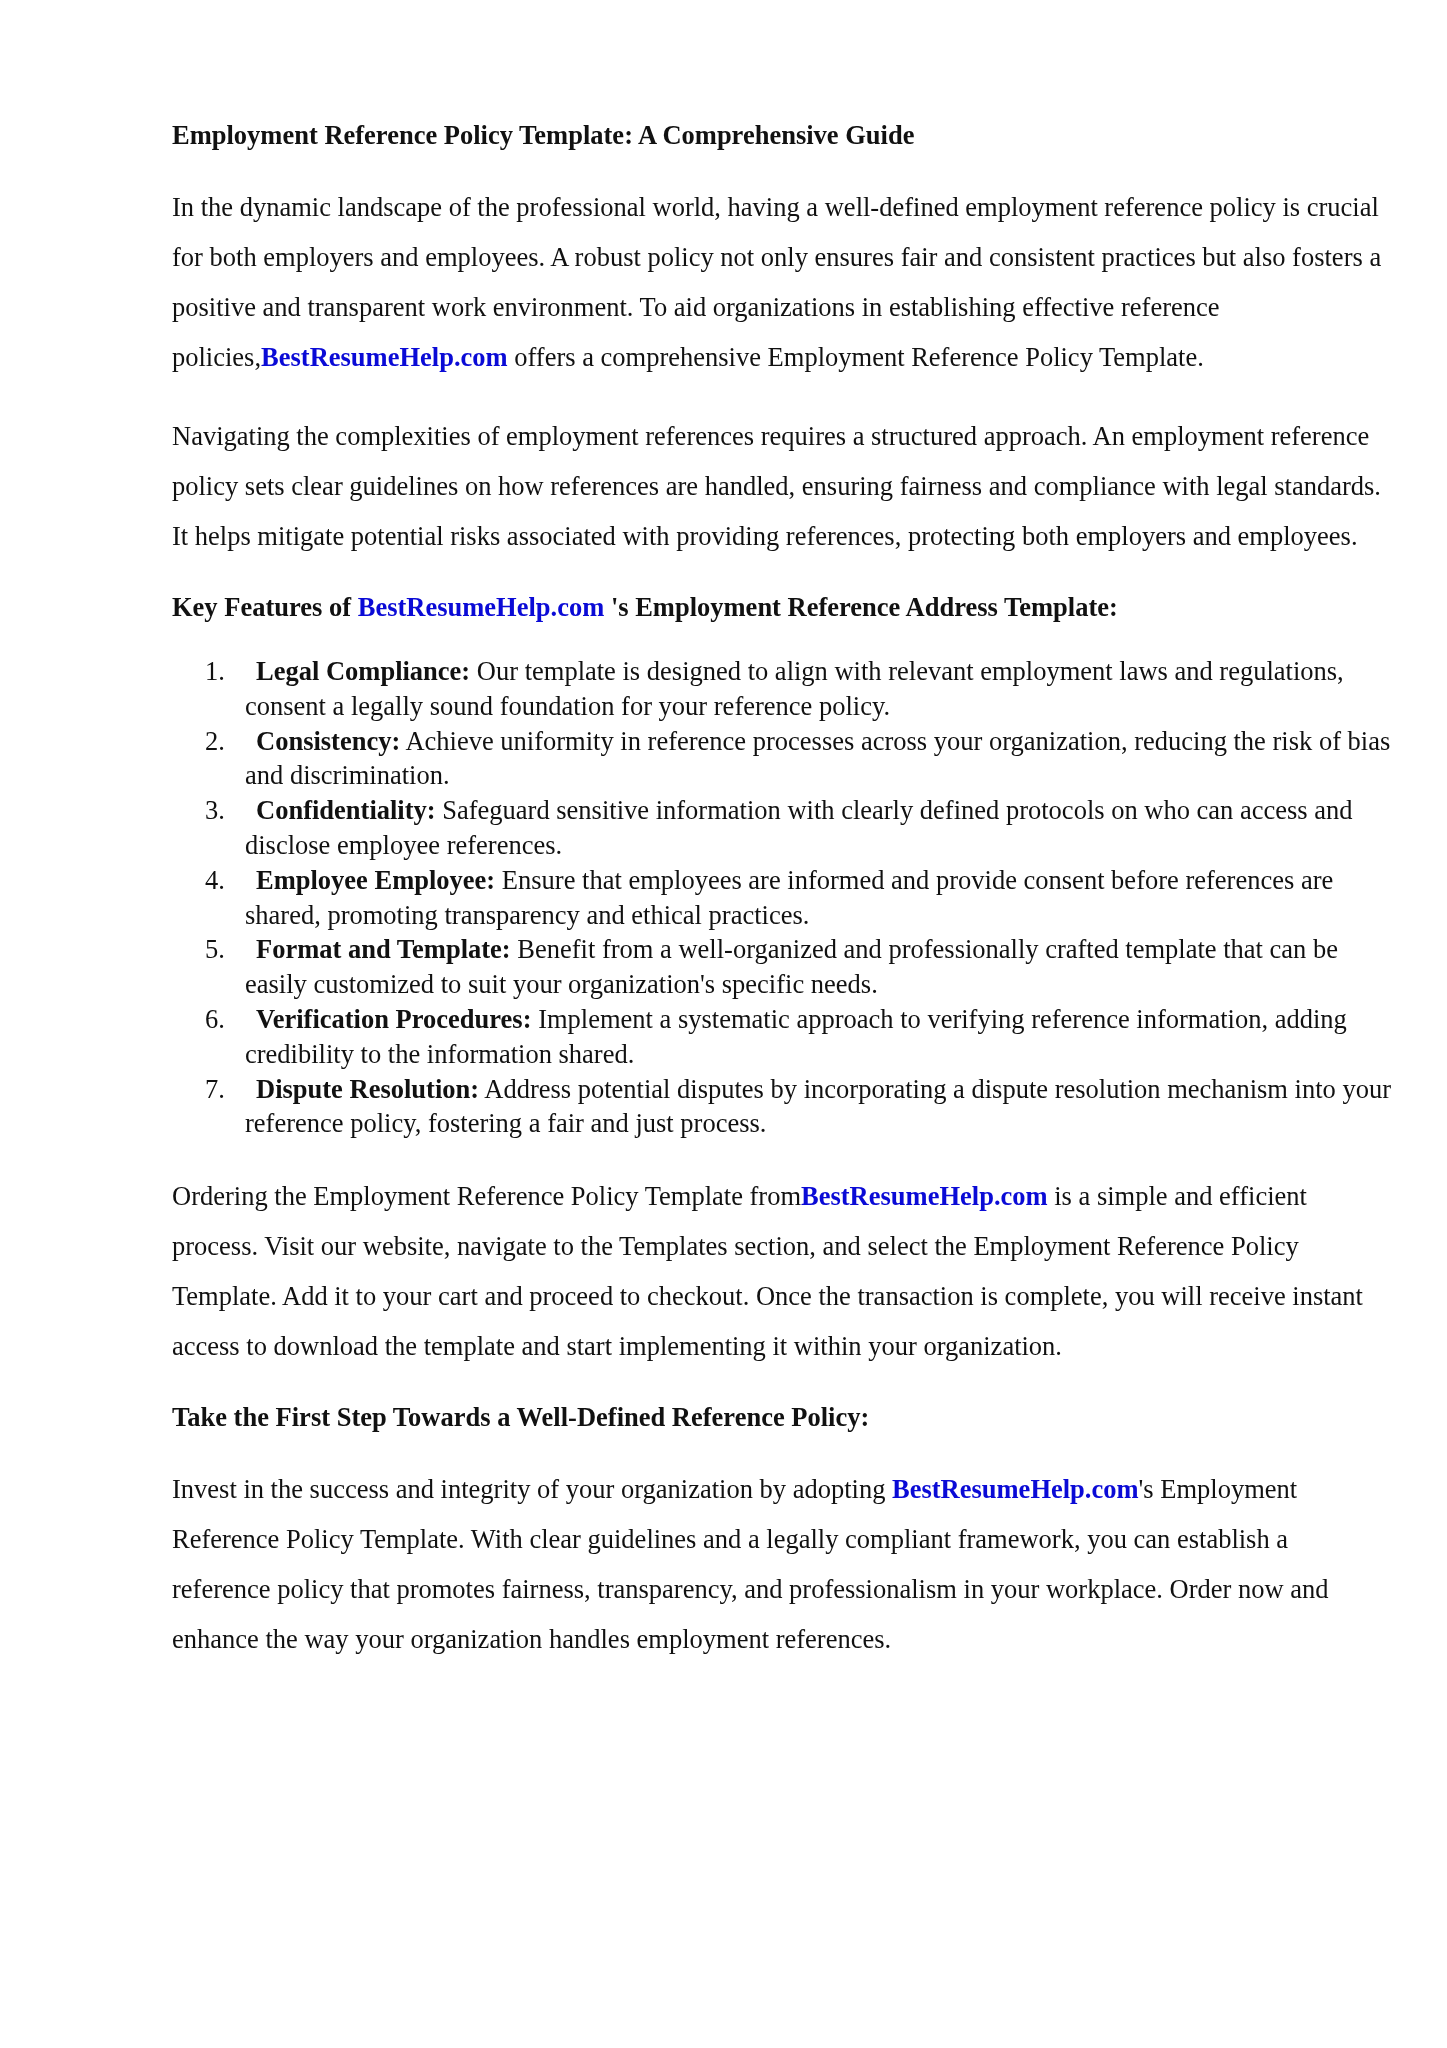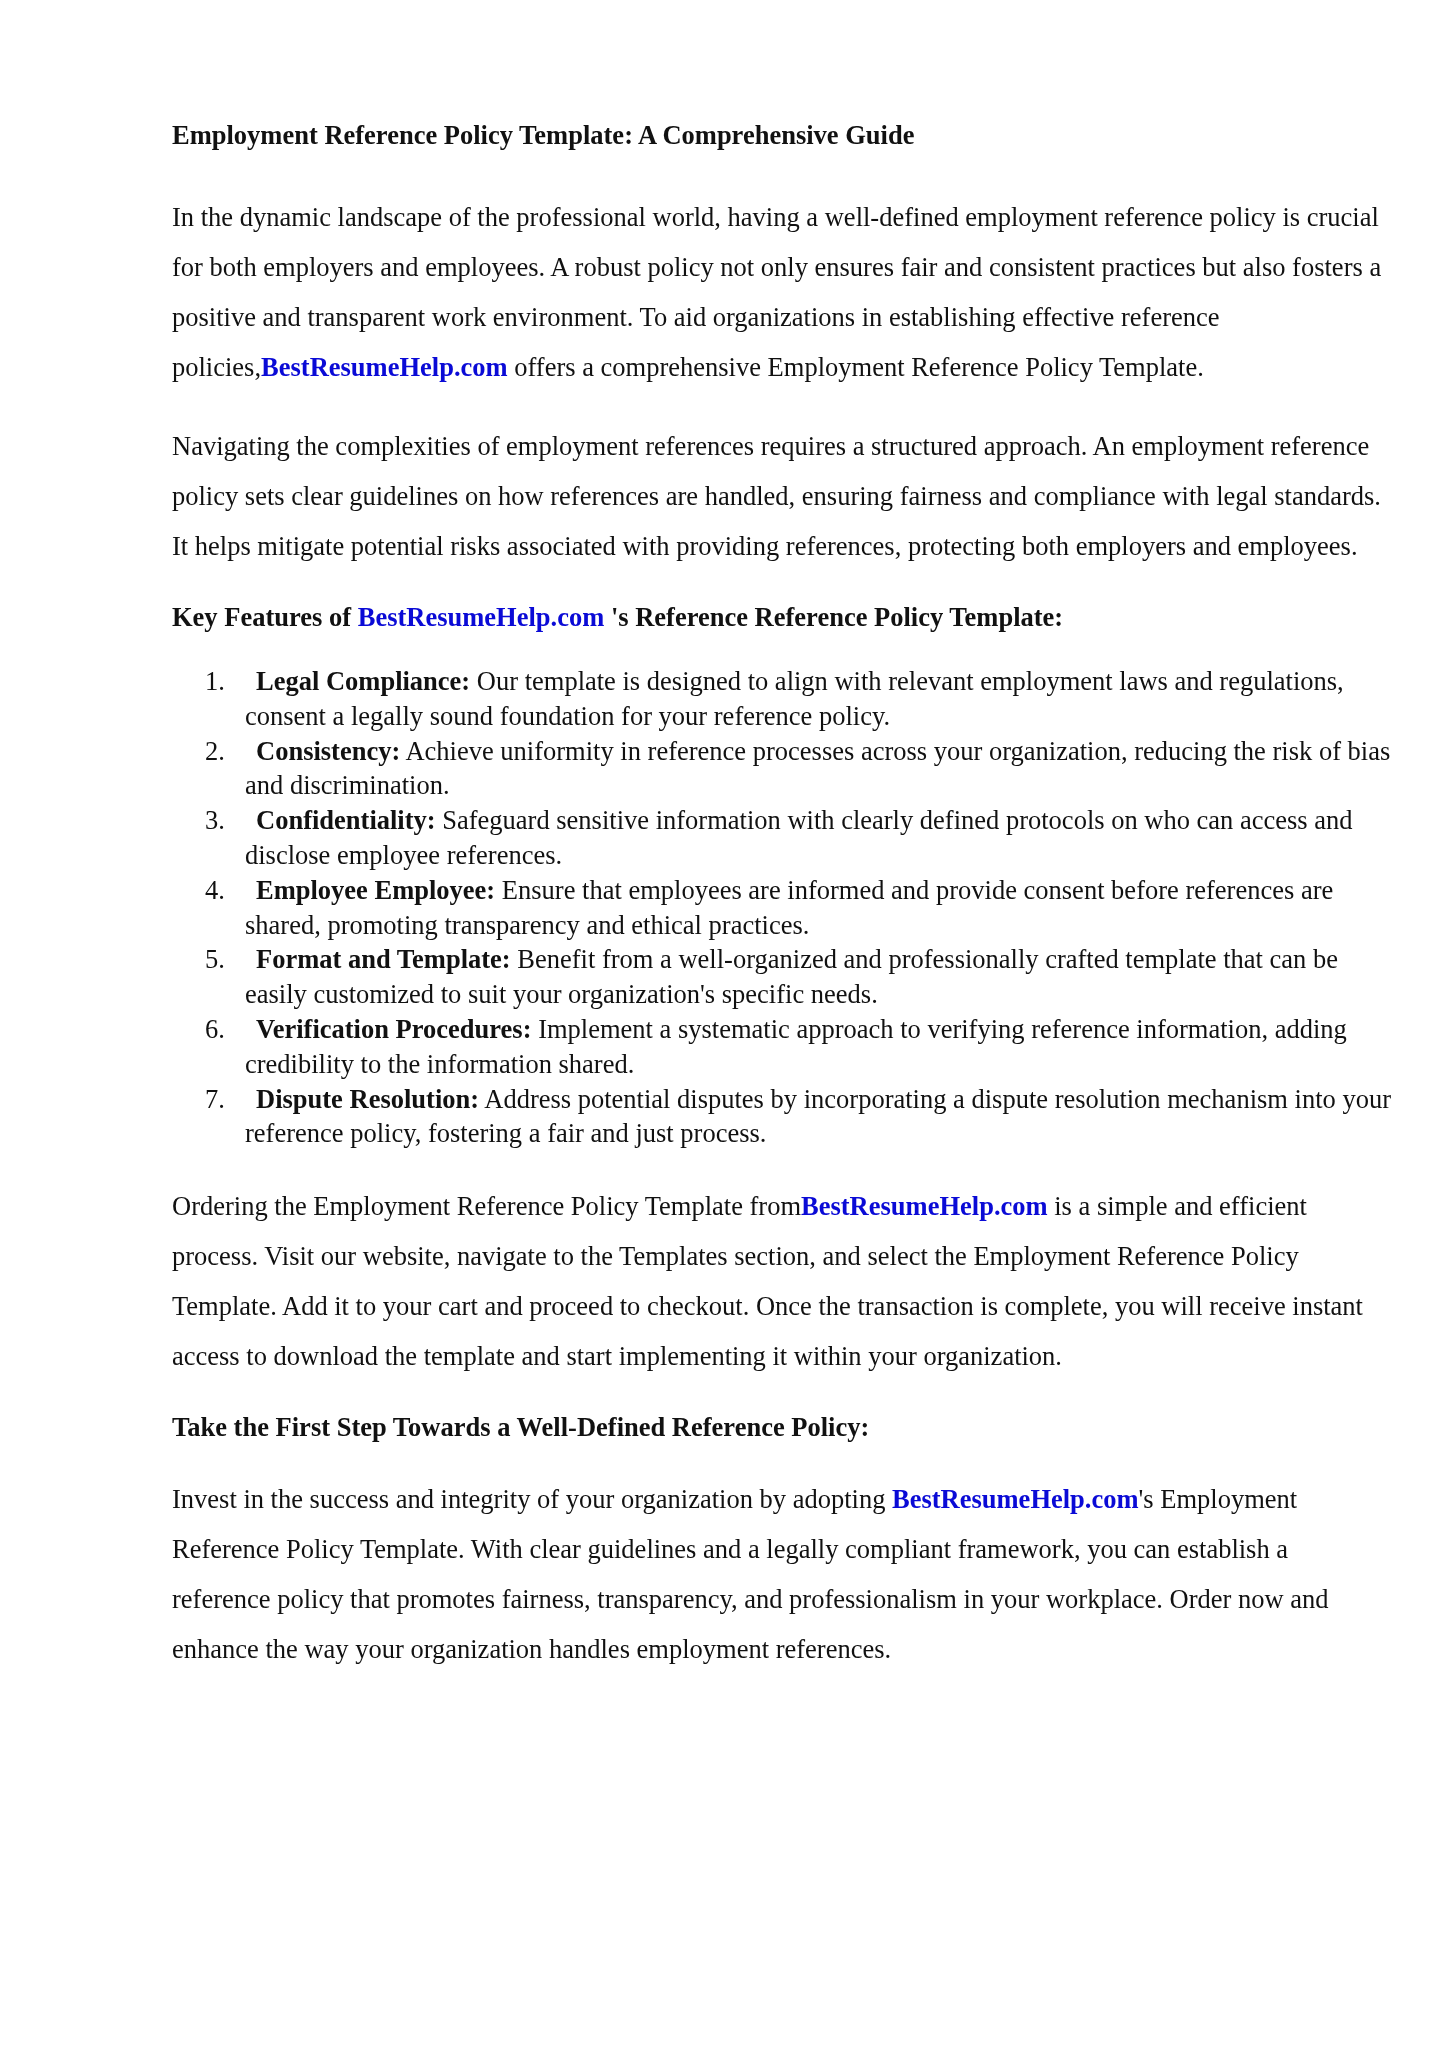--- a/index.html
+++ b/index.html
@@ -18,21 +18,21 @@
     .page {
       position: absolute;
       left: 172px;
       top: 118px;
       width: 1220px;
     }
     .title {
       font-weight: bold;
       font-size: 26.5px;
       line-height: 34px;
-      margin: 0 0 40px 0;
+      margin: 0 0 30px 0;
     }
     h2.section-heading {
       font-weight: bold;
       font-size: 26.5px;
       line-height: 34px;
       margin: 0 0 30px 0;
     }
     p.body-text {
       font-size: 26.5px;
       line-height: 50px;
@@ -70,21 +70,21 @@
 
 <div class="page">
 
   <div class="title">Employment Reference Policy Template: A Comprehensive Guide</div>
 
   <p class="body-text"><span>In the dynamic landscape of the professional world, having a well-defined employment reference policy is crucial for both employers and employees. A robust policy not only ensures fair and consistent practices but also fosters a positive and transparent work environment. To aid organizations in establishing effective reference policies,</span><a class="link">BestResumeHelp.com</a><span> offers a comprehensive Employment Reference Policy Template.</span></p>
 
 
   <p class="body-text">Navigating the complexities of employment references requires a structured approach. An employment reference policy sets clear guidelines on how references are handled, ensuring fairness and compliance with legal standards. It helps mitigate potential risks associated with providing references, protecting both employers and employees.</p>
 
-  <h2 class="section-heading"><span>Key Features of </span><a class="link">BestResumeHelp.com</a><span> 's Reference Reference Policy Template:</span></h2>
+  <h2 class="section-heading"><span>Key Features of </span><a class="link">BestResumeHelp.com</a><span> 's Employment Reference Address Template:</span></h2>
 
   <ol class="features">
     <li><span class="num">1.</span><span class="label">Legal Compliance:</span><span> Our template is designed to align with relevant employment laws and regulations, consent a legally sound foundation for your reference policy.</span></li>
     <li><span class="num">2.</span><span class="label">Consistency:</span><span> Achieve uniformity in reference processes across your organization, reducing the risk of bias and discrimination.</span></li>
     <li><span class="num">3.</span><span class="label">Confidentiality:</span><span> Safeguard sensitive information with clearly defined protocols on who can access and disclose employee references.</span></li>
     <li><span class="num">4.</span><span class="label">Employee Employee:</span><span> Ensure that employees are informed and provide consent before references are shared, promoting transparency and ethical practices.</span></li>
     <li><span class="num">5.</span><span class="label">Format and Template:</span><span> Benefit from a well-organized and professionally crafted template that can be easily customized to suit your organization's specific needs.</span></li>
     <li><span class="num">6.</span><span class="label">Verification Procedures:</span><span> Implement a systematic approach to verifying reference information, adding credibility to the information shared.</span></li>
     <li><span class="num">7.</span><span class="label">Dispute Resolution:</span><span> Address potential disputes by incorporating a dispute resolution mechanism into your reference policy, fostering a fair and just process.</span></li>
   </ol>

